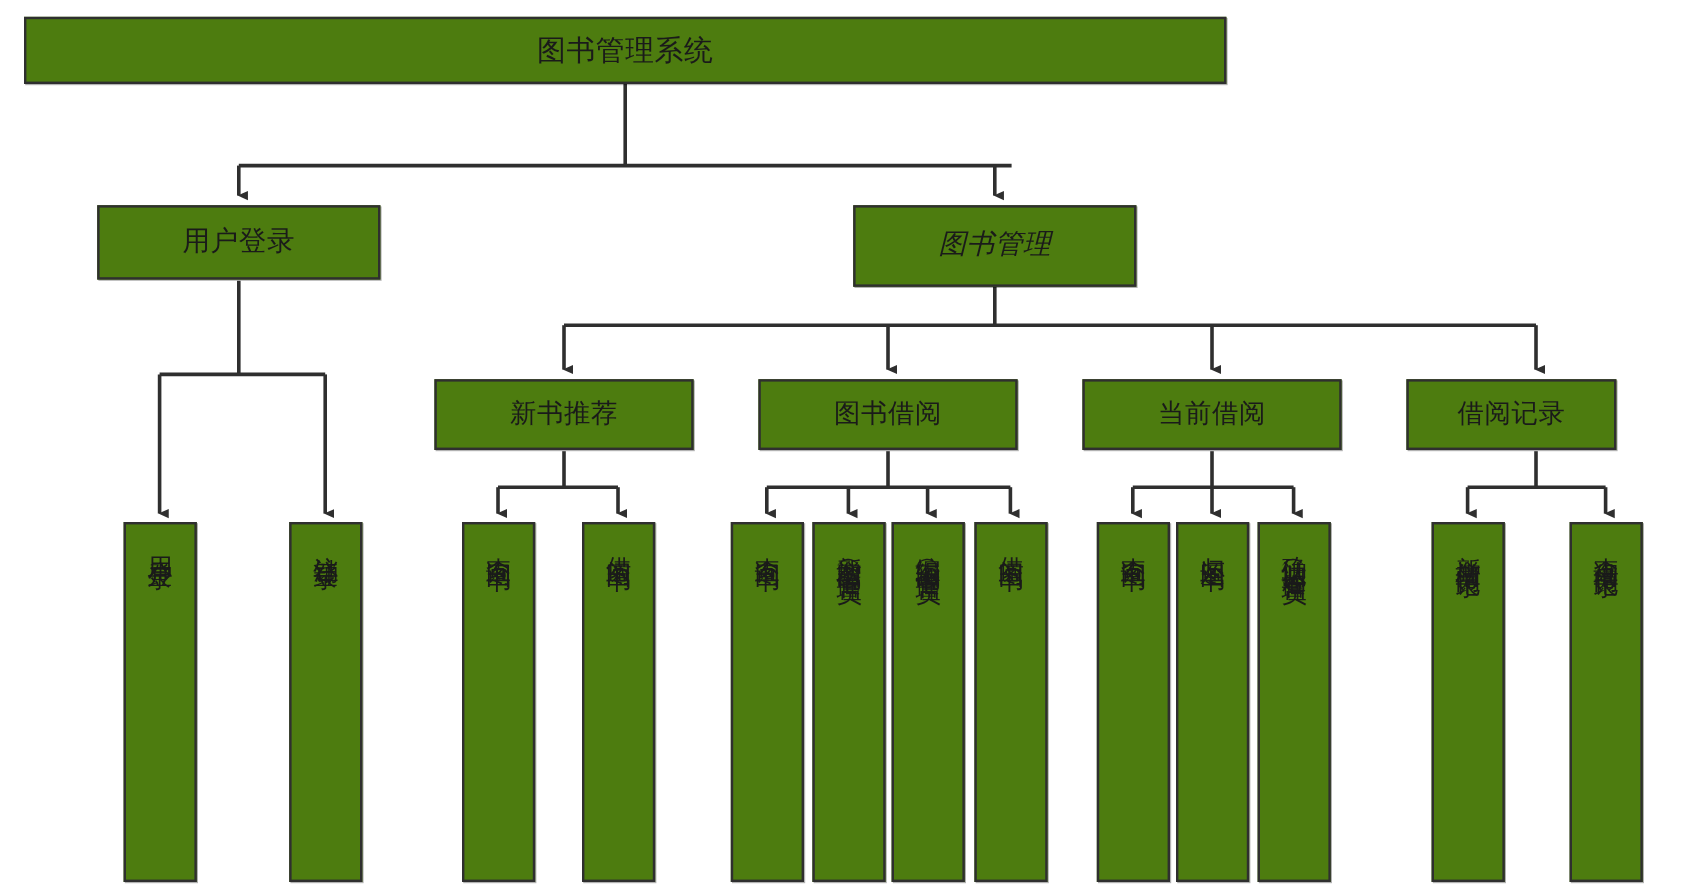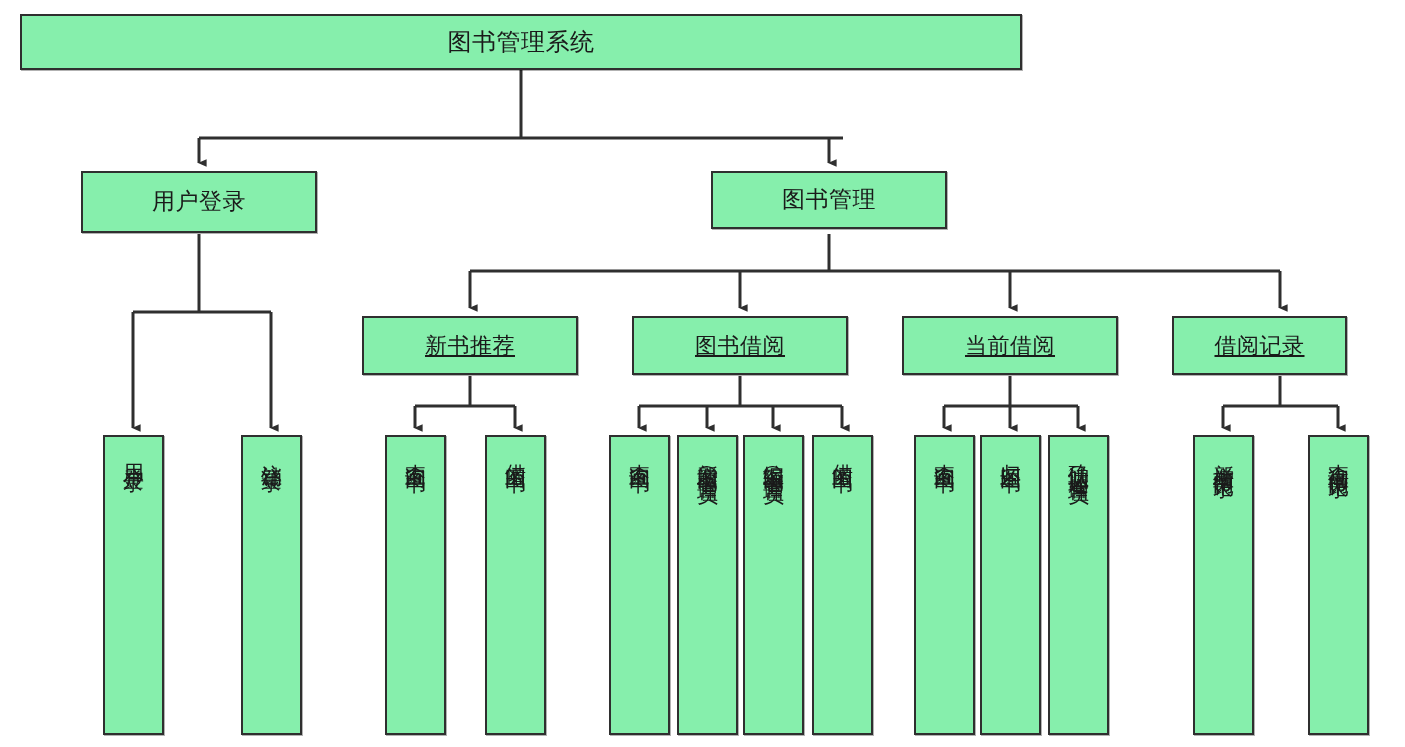--- a/index.html
+++ b/index.html
@@ -22,21 +22,21 @@
     position: absolute;
     left: 0;
     top: 0;
     width: 1405px;
     height: 747px;
     pointer-events: none;
   }
   .node {
     position: absolute;
     box-sizing: border-box;
-    background: #86efac;
+    background: #4d7c0f;
     border: 2px solid #2f2f2f;
     box-shadow: 1px 1px 0 rgba(0,0,0,0.30);
     display: flex;
     align-items: center;
     justify-content: center;
     color: #1a1a1a;
   }
   .node.horizontal {
     writing-mode: horizontal-tb;
   }
@@ -51,21 +51,20 @@
   .level-root .node-label {
     font-size: 24px;
   }
   
   .level-2 .node-label {
     font-size: 23px;
   }
   
   .level-3 .node-label {
     font-size: 22px;
-    text-decoration: underline;
   }
   
   .node.leaf {
     align-items: flex-start;
     justify-content: center;
     padding-top: 10px;
   }
   .node.leaf .node-label {
     writing-mode: vertical-rl;
     text-orientation: upright;
@@ -140,21 +139,21 @@
     </g>
   </svg>
 
   <div class="node horizontal level-root" style="left:20px; top:14px; width:1002px; height:56px;">
     <span class="node-label">图书管理系统</span>
   </div>
 
   <div class="node horizontal level-2" style="left:81px; top:171px; width:236px; height:62px;">
     <span class="node-label">用户登录</span>
   </div>
-  <div class="node horizontal level-2" style="left:711px; top:171px; width:236px; height:58px;">
+  <div class="node horizontal level-2" style="left:711px; top:171px; width:236px; height:68px;font-style:italic;">
     <span class="node-label">图书管理</span>
   </div>
 
   <div class="node horizontal level-3" style="left:362px; top:316px; width:216px; height:59px;">
     <span class="node-label">新书推荐</span>
   </div>
   <div class="node horizontal level-3" style="left:902px; top:316px; width:216px; height:59px;">
     <span class="node-label">当前借阅</span>
   </div>
   <div class="node horizontal level-3" style="left:632px; top:316px; width:216px; height:59px;">

